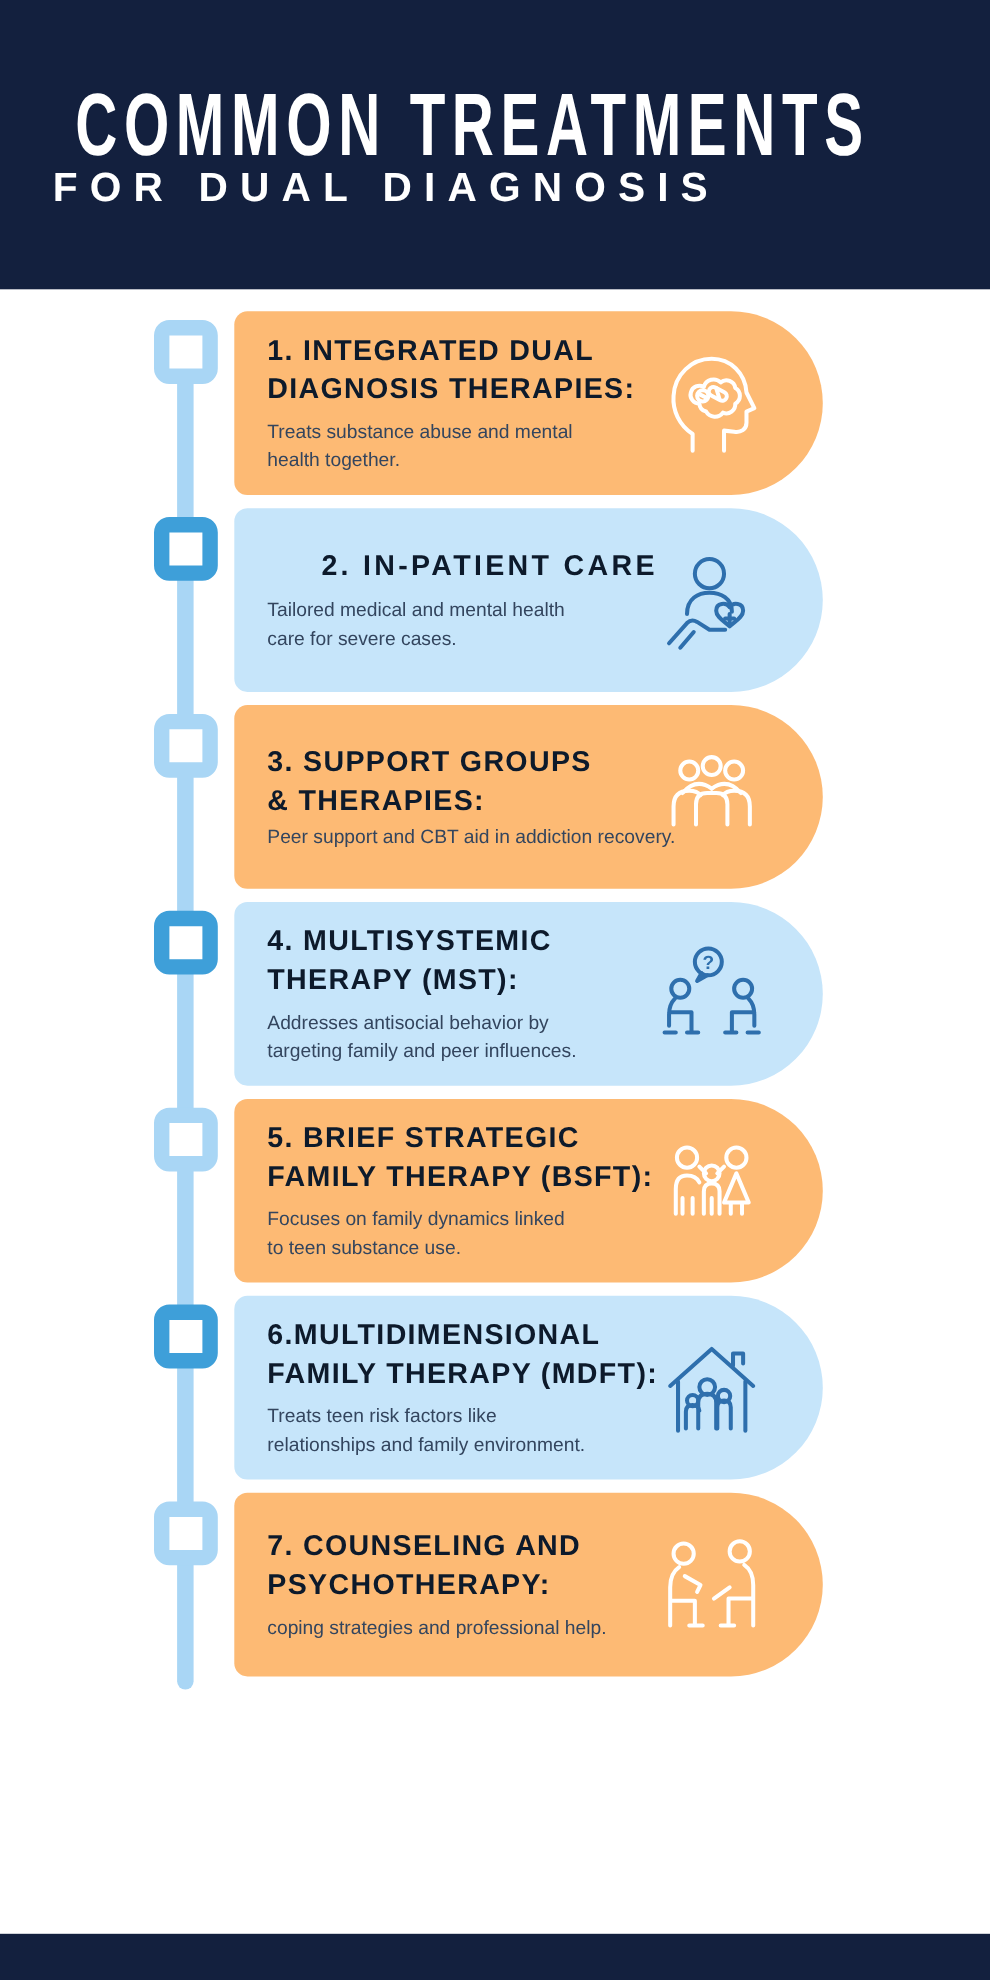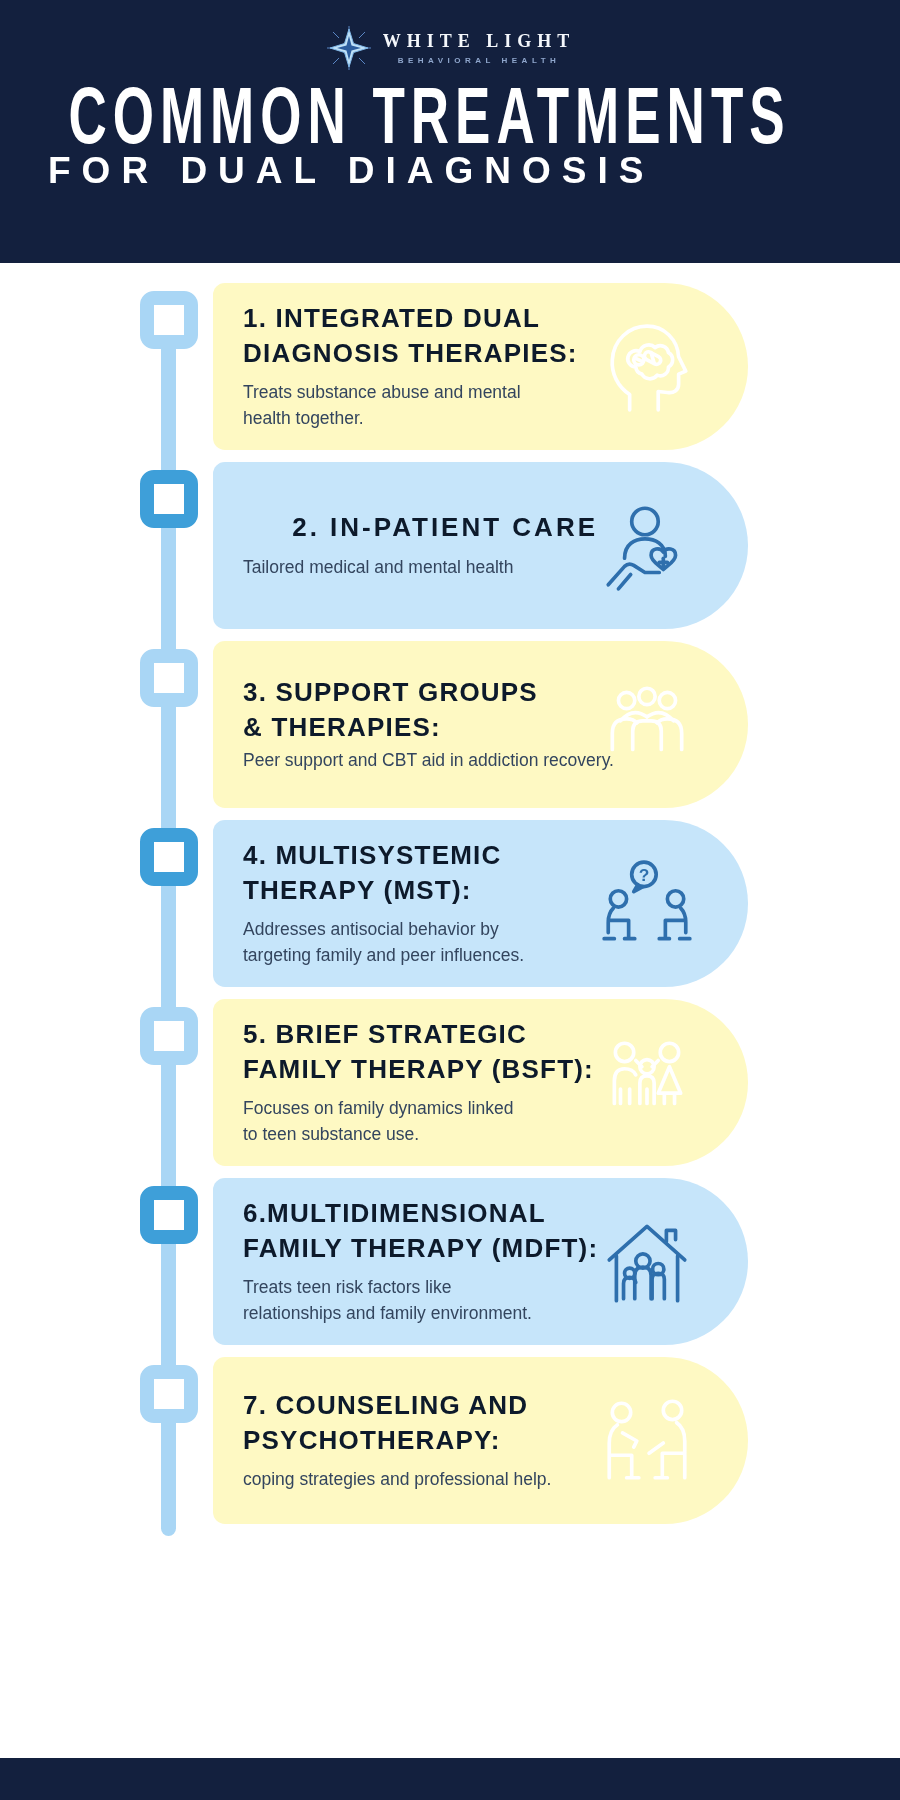--- a/index.html
+++ b/index.html
@@ -23,21 +23,21 @@
   .rows{position:absolute;top:283px;left:0;width:900px;}
   .row{position:relative;height:167px;margin-bottom:12px;}
   .marker{position:absolute;left:140px;top:8px;width:58px;height:58px;border-radius:14px;
         border:14px solid #A9D6F5;background:#ffffff;box-sizing:border-box;z-index:3;}
   .marker.dark{border-color:#3E9FD9;}
 
   
   .card{position:absolute;left:213px;top:0;width:535px;height:167px;box-sizing:border-box;
         border-radius:12px 84px 84px 12px;display:flex;flex-direction:column;justify-content:center;
         padding:0 150px 0 30px;}
-  .card.blue{background:#fef9c3;}
+  .card.blue{background:#fdba74;}
   .card.light{background:#C6E5FA;}
   .card h2{margin:0;font-size:26px;font-weight:800;color:#0D1A2B;letter-spacing:1.2px;line-height:1.32;position:relative;z-index:2;}
   .card h2 span{display:block;white-space:nowrap;}
   .card.ls-wide h2{letter-spacing:3px;text-align:right;}
   .card p{margin:10px 0 0;font-size:17.5px;color:#33455E;line-height:1.48;position:relative;z-index:2;}
   .card p span{display:block;white-space:nowrap;}
   .card.c3 p{margin-top:4px;text-align:right;}
   .icon{position:absolute;right:50px;top:50%;transform:translateY(-50%);width:102px;height:102px;z-index:1;}
   .icon svg{width:102px;height:102px;display:block;fill:none;stroke-width:3.6;stroke-linecap:round;stroke-linejoin:round;}
   .card.blue .icon svg path,.card.blue .icon svg circle,.card.blue .icon svg rect,.card.blue .icon svg line{stroke:#ffffff;}
@@ -47,42 +47,20 @@
 
   
   .footer{position:absolute;bottom:0;left:0;width:900px;height:42px;background:#13203E;}
 </style>
 </head>
 <body>
 
 <div class="page">
 
   <div class="header">
-    <div class="logo">
-      <span class="logo-icon">
-        <svg viewBox="0 0 48 48">
-          <g stroke="#5a86c4" stroke-width="1">
-            <line x1="24" y1="2" x2="24" y2="10"></line>
-              <line x1="24" y1="38" x2="24" y2="46"></line>
-            <line x1="2" y1="24" x2="10" y2="24"></line>
-              <line x1="38" y1="24" x2="46" y2="24"></line>
-            <line x1="8" y1="8" x2="14" y2="14"></line>
-              <line x1="34" y1="34" x2="40" y2="40"></line>
-            <line x1="8" y1="40" x2="14" y2="34"></line>
-              <line x1="34" y1="14" x2="40" y2="8"></line>
-          </g>
-          <path d="M24 5 L28.5 19.5 L43 24 L28.5 28.5 L24 43 L19.5 28.5 L5 24 L19.5 19.5 Z" fill="#bfe1f7" stroke="#7fb7e8" stroke-width="1"></path>
-          <path d="M24 12 L26.5 21.5 L36 24 L26.5 26.5 L24 36 L21.5 26.5 L12 24 L21.5 21.5 Z" fill="#2c5d9e" stroke="none"></path>
-        </svg>
-      </span>
-      <span class="logo-text">
-        <div class="logo-name">WHITE LIGHT</div>
-        <div class="logo-tag">BEHAVIORAL HEALTH</div>
-      </span>
-    </div>
     <div class="big-title">
       <span>COMMON TREATMENTS</span>
     </div>
     <div class="sub-title">FOR DUAL DIAGNOSIS</div>
   </div>
 
   <div class="tline"></div>
 
   <div class="rows">
 
@@ -111,20 +89,21 @@
     </section>
 
     <section class="row">
       <div class="marker dark"></div>
       <article class="card light ls-wide">
         <h2>
           <span>2. IN-PATIENT CARE</span>
         </h2>
         <p>
           <span>Tailored medical and mental health</span>
+          <span>care for severe cases.</span>
         </p>
         <span class="icon">
           <svg viewBox="0 0 100 100">
             <circle cx="48" cy="26" r="13"></circle>
             <path d="M28,62 C28,48 38,43 48,43 C58,43 68,48 68,60"></path>
             <path d="M66,56 c-3,-5 -12,-4 -12,3 c0,6 8,10 12,14 c4,-4 12,-8 12,-14 c0,-7 -9,-8 -12,-3 Z"></path>
             <line x1="66" y1="62" x2="66" y2="70"></line>
             <line x1="62" y1="66" x2="70" y2="66"></line>
             <path d="M12,88 L28,70 Q32,66 37,69 L48,76 L62,76"></path>
             <path d="M22,92 L34,78"></path>

